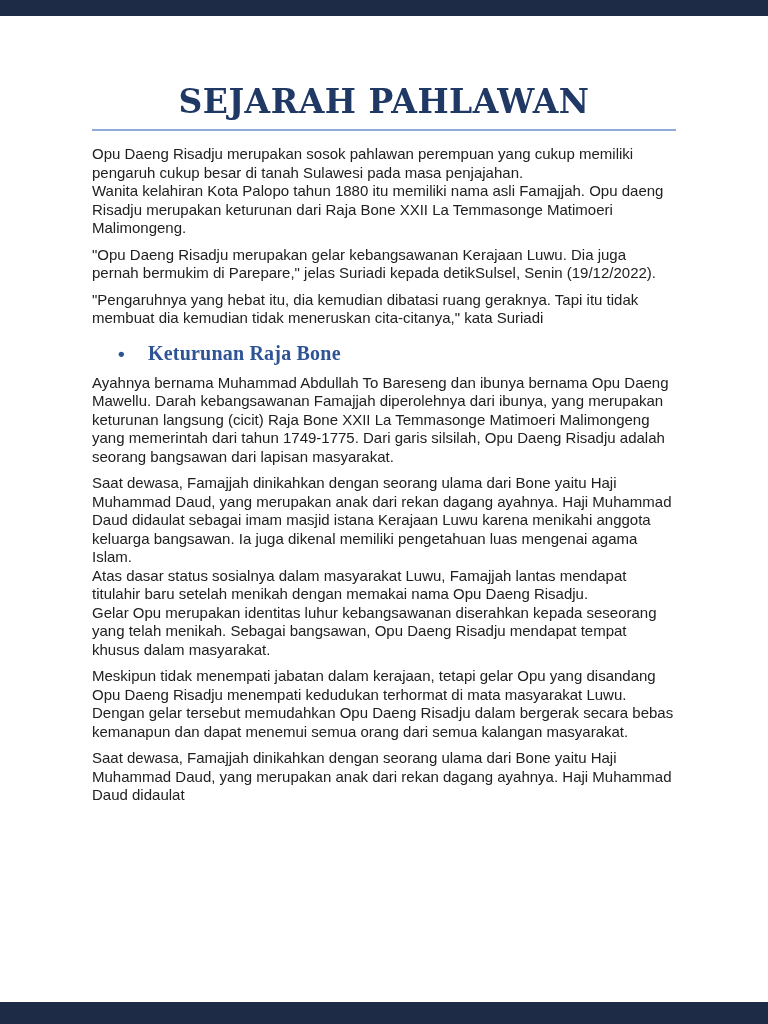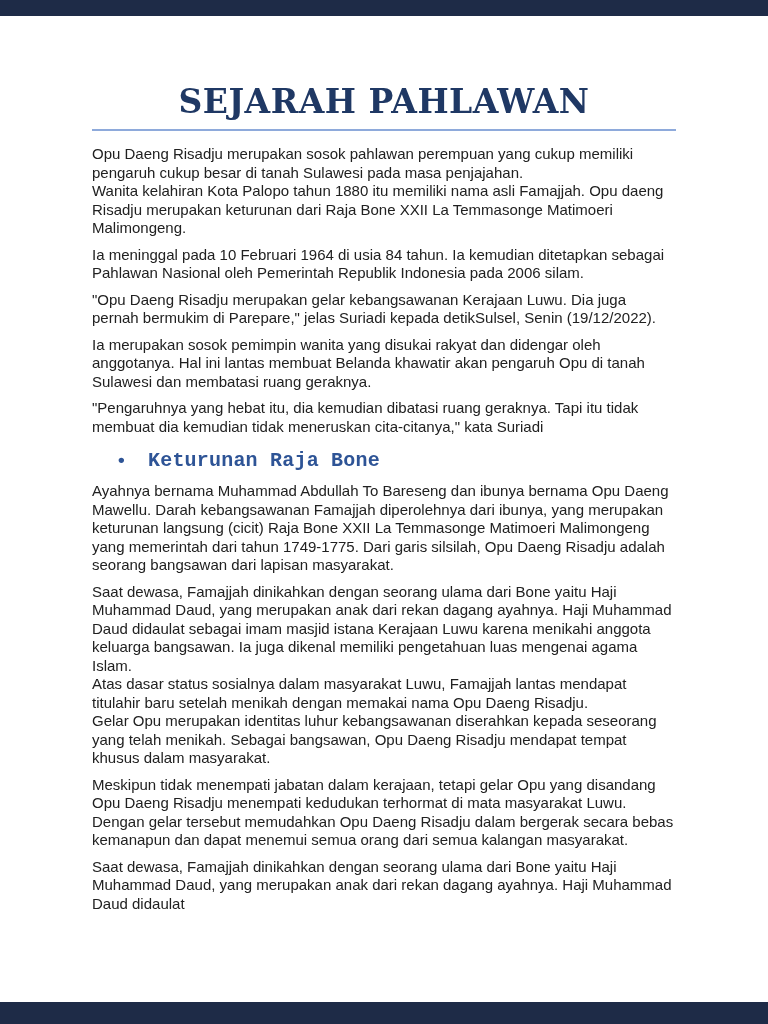--- a/index.html
+++ b/index.html
@@ -63,21 +63,21 @@
   }
   .section-bullet {
     color: #2e5496;
     font-size: 19px;
     font-weight: 700;
     margin-left: 26px;
     width: 30px;
     flex: 0 0 auto;
   }
   h2.section-heading {
-    font-family: Liberation Mono, monospace;
+    font-family: Liberation Serif, serif;
     font-weight: 700;
     font-size: 20px;
     line-height: 26px;
     color: #2e5496;
     letter-spacing: 0.2px;
   }
 </style>
 </head>
 <body>
 
@@ -88,23 +88,21 @@
 
     <header class="doc-header">
       <h1 class="doc-title">
         <span>SEJARAH PAHLAWAN</span>
       </h1>
     </header>
 
     <div class="doc-body">
       <p>Opu Daeng Risadju merupakan sosok pahlawan perempuan yang cukup memiliki pengaruh cukup besar di tanah Sulawesi pada masa penjajahan.
 Wanita kelahiran Kota Palopo tahun 1880 itu memiliki nama asli Famajjah. Opu daeng Risadju merupakan keturunan dari Raja Bone XXII La Temmasonge Matimoeri Malimongeng.</p>
-      <p>Ia meninggal pada 10 Februari 1964 di usia 84 tahun. Ia kemudian ditetapkan sebagai Pahlawan Nasional oleh Pemerintah Republik Indonesia pada 2006 silam.</p>
       <p>"Opu Daeng Risadju merupakan gelar kebangsawanan Kerajaan Luwu. Dia juga pernah bermukim di Parepare," jelas Suriadi kepada detikSulsel, Senin (19/12/2022).</p>
-      <p>Ia merupakan sosok pemimpin wanita yang disukai rakyat dan didengar oleh anggotanya. Hal ini lantas membuat Belanda khawatir akan pengaruh Opu di tanah Sulawesi dan membatasi ruang geraknya.</p>
       <p>"Pengaruhnya yang hebat itu, dia kemudian dibatasi ruang geraknya. Tapi itu tidak membuat dia kemudian tidak meneruskan cita-citanya," kata Suriadi</p>
 
       <div class="section-row">
         <span class="section-bullet">•</span>
         <h2 class="section-heading">Keturunan Raja Bone</h2>
       </div>
 
       <p>Ayahnya bernama Muhammad Abdullah To Bareseng dan ibunya bernama Opu Daeng Mawellu. Darah kebangsawanan Famajjah diperolehnya dari ibunya, yang merupakan keturunan langsung (cicit) Raja Bone XXII La Temmasonge Matimoeri Malimongeng yang memerintah dari tahun 1749-1775. Dari garis silsilah, Opu Daeng Risadju adalah seorang bangsawan dari lapisan masyarakat.</p>
       <p>Saat dewasa, Famajjah dinikahkan dengan seorang ulama dari Bone yaitu Haji Muhammad Daud, yang merupakan anak dari rekan dagang ayahnya. Haji Muhammad Daud didaulat sebagai imam masjid istana Kerajaan Luwu karena menikahi anggota keluarga bangsawan. Ia juga dikenal memiliki pengetahuan luas mengenai agama Islam.
 Atas dasar status sosialnya dalam masyarakat Luwu, Famajjah lantas mendapat titulahir baru setelah menikah dengan memakai nama Opu Daeng Risadju.

